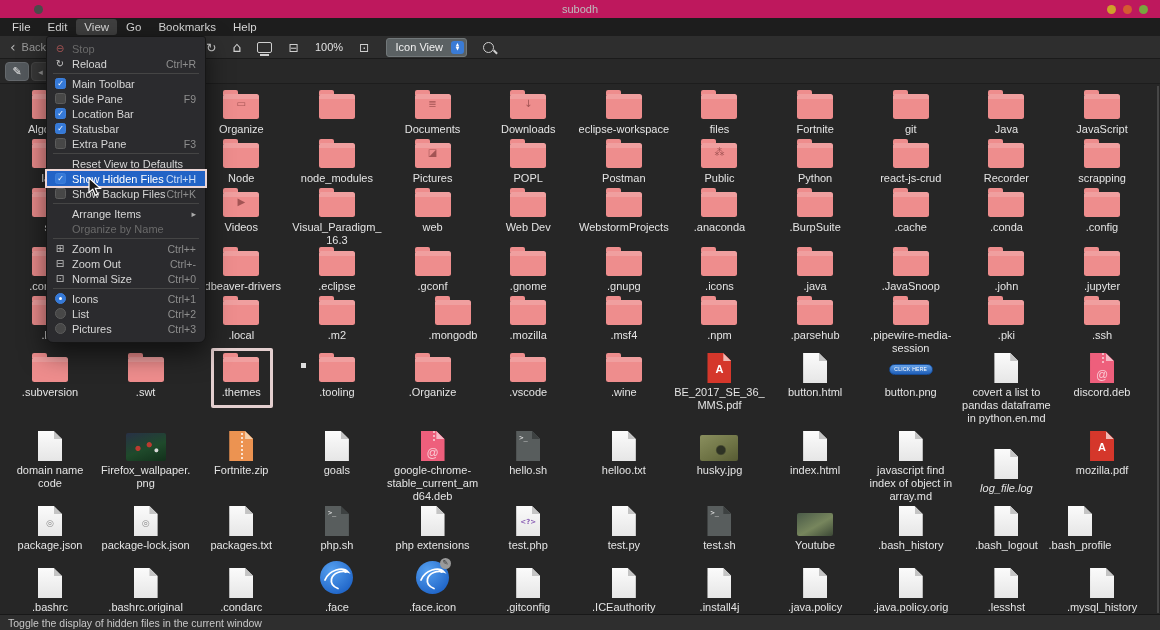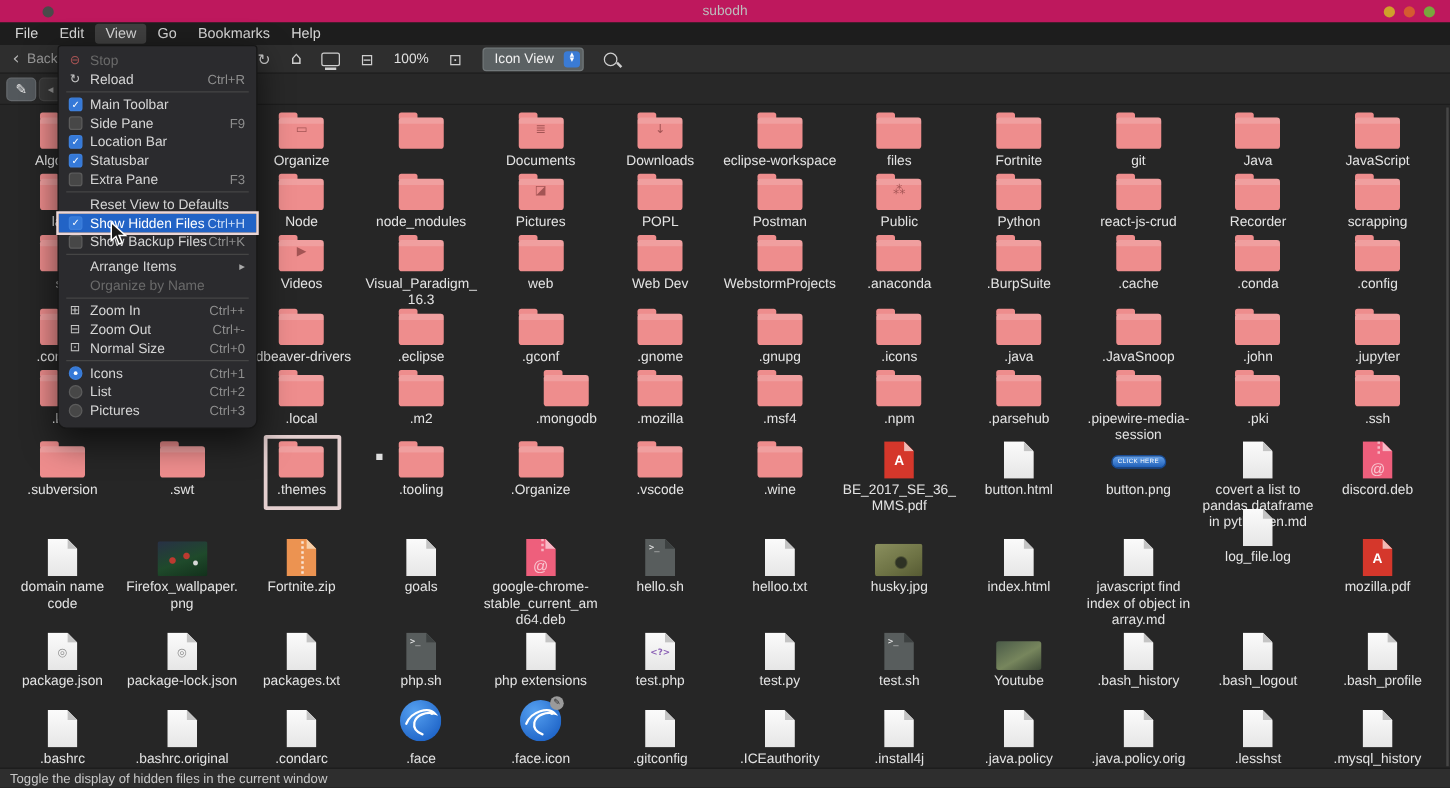--- a/index.html
+++ b/index.html
@@ -693,21 +693,21 @@
       <div class="flb">index.html</div>
     </div>
     <div class="cell" style="left: 864.76px; top: 429px;">
       <div class="iconbox">
         <div class="i-doc">
           <span class="fold"></span>
         </div>
       </div>
       <div class="flb">javascript find index of object in array.md</div>
     </div>
-    <div class="cell" style="left: 960.4px; top: 405px;">
+    <div class="cell" style="left: 960.4px; top: 447px; font-style: italic;">
       <div class="iconbox">
         <div class="i-doc">
           <span class="fold"></span>
         </div>
       </div>
       <div class="flb">log_file.log</div>
     </div>
     <div class="cell" style="left: 1056.04px; top: 429px;">
       <div class="iconbox">
         <div class="i-doc i-pdf">
@@ -801,21 +801,21 @@
       <div class="flb">.bash_history</div>
     </div>
     <div class="cell" style="left: 960.4px; top: 504px;">
       <div class="iconbox">
         <div class="i-doc">
           <span class="fold"></span>
         </div>
       </div>
       <div class="flb">.bash_logout</div>
     </div>
-    <div class="cell" style="left: 1060px; top: 504px;">
+    <div class="cell" style="left: 1034px; top: 504px;">
       <div class="iconbox">
         <div class="i-doc">
           <span class="fold"></span>
         </div>
       </div>
       <div class="flb">.bash_profile</div>
     </div>
     <div class="cell" style="left: 4px; top: 566px;">
       <div class="iconbox">
         <div class="i-doc">

